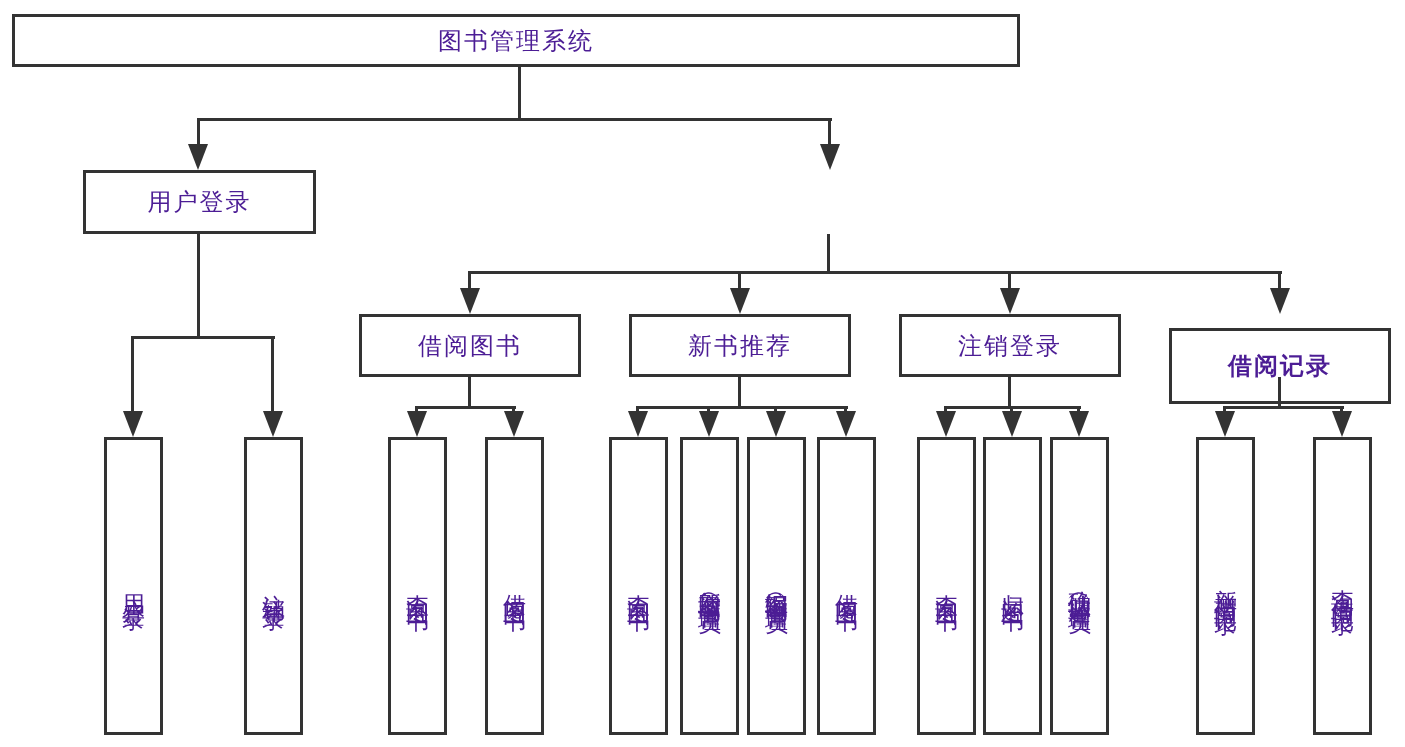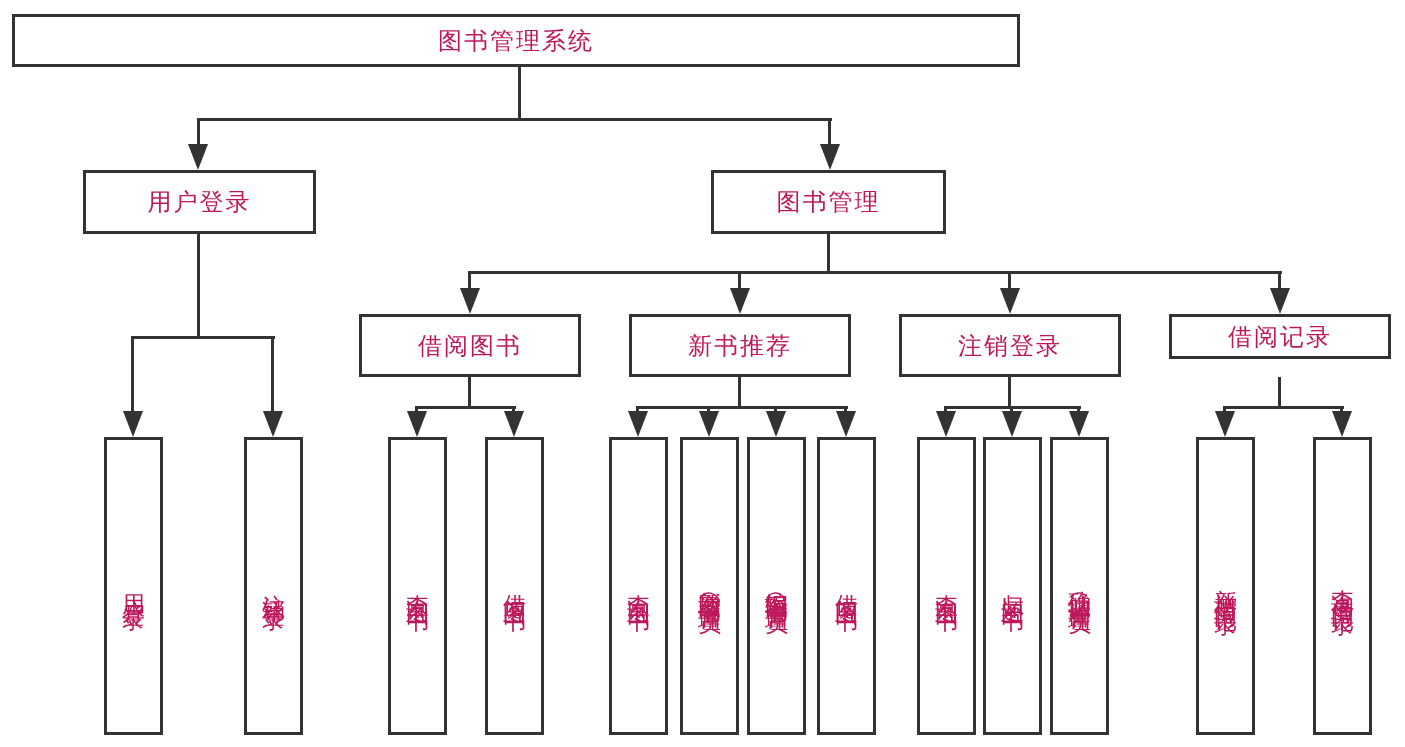--- a/index.html
+++ b/index.html
@@ -3,21 +3,21 @@
 <meta charset="utf-8">
 <style>
   html,body{margin:0;padding:0;background:#fff;}
   #canvas{
     position:relative;width:1405px;height:747px;background:#fff;overflow:hidden;
     font-family:"Liberation Sans","DejaVu Sans",sans-serif;color:#262626;
   }
   .box{
     position:absolute;box-sizing:border-box;border:3px solid #333;background:#fff;
     display:flex;align-items:center;justify-content:center;
-    font-size:24px;letter-spacing:2px;color:#be185d;
+    font-size:24px;letter-spacing:2px;color:#4c1d95;
   }
   .leaf{font-size:23px;}
   .leaf .vtext{
     writing-mode:vertical-rl;text-orientation:mixed;
     letter-spacing:5px;line-height:1;white-space:nowrap;
   }
   .hline,.vline{position:absolute;background:#333;}
   .hline{height:3px;}
   .vline{width:3px;}
   .arrow{
@@ -42,23 +42,20 @@
   <div class="vline" style="left:518px;top:67px;height:54px;"></div>
   <div class="hline" style="left:197px;top:118px;width:635px;"></div>
   <div class="vline" style="left:197px;top:118px;height:32px;"></div>
   <div class="vline" style="left:828px;top:118px;height:32px;"></div>
   <div class="arrow" style="left:188px;top:144px;"></div>
   <div class="arrow" style="left:820px;top:144px;"></div>
 
   <div class="box" style="left:83px;top:170px;width:233px;height:64px;">
     <span>用户登录</span>
   </div>
-  <div class="box" style="left:711px;top:170px;width:235px;height:64px;">
-    <span>图书管理</span>
-  </div>
 
   <div class="vline" style="left:197px;top:234px;height:105px;"></div>
   <div class="hline" style="left:131px;top:336px;width:144px;"></div>
   <div class="vline" style="left:131px;top:336px;height:80px;"></div>
   <div class="vline" style="left:271px;top:336px;height:80px;"></div>
   <div class="arrow" style="left:123px;top:411px;"></div>
   <div class="arrow" style="left:263px;top:411px;"></div>
 
   <div class="vline" style="left:827px;top:234px;height:40px;"></div>
   <div class="hline" style="left:468px;top:271px;width:814px;"></div>
@@ -73,21 +70,21 @@
 
   <div class="box" style="left:359px;top:314px;width:222px;height:63px;">
     <span>借阅图书</span>
   </div>
   <div class="box" style="left:629px;top:314px;width:222px;height:63px;">
     <span>新书推荐</span>
   </div>
   <div class="box" style="left:899px;top:314px;width:222px;height:63px;">
     <span>注销登录</span>
   </div>
-  <div class="box" style="left:1169px;top:314px;width:222px;height:45px;">
+  <div class="box" style="left:1169px;top:328px;width:222px;height:76px;font-weight:bold;">
     <span>借阅记录</span>
   </div>
 
   <div class="vline" style="left:468px;top:377px;height:32px;"></div>
   <div class="hline" style="left:415px;top:406px;width:101px;"></div>
   <div class="vline" style="left:415px;top:406px;height:14px;"></div>
   <div class="vline" style="left:512px;top:406px;height:14px;"></div>
   <div class="arrow" style="left:407px;top:411px;"></div>
   <div class="arrow" style="left:504px;top:411px;"></div>
 

